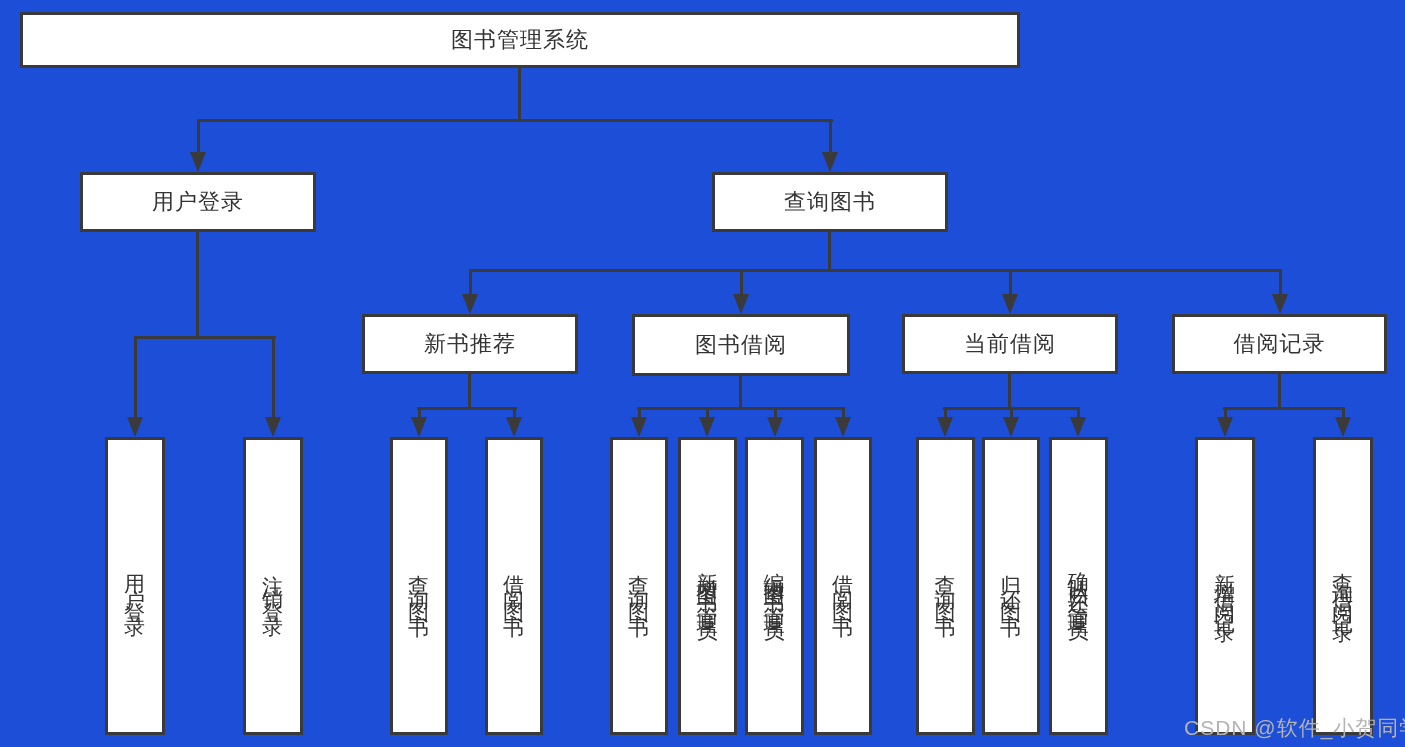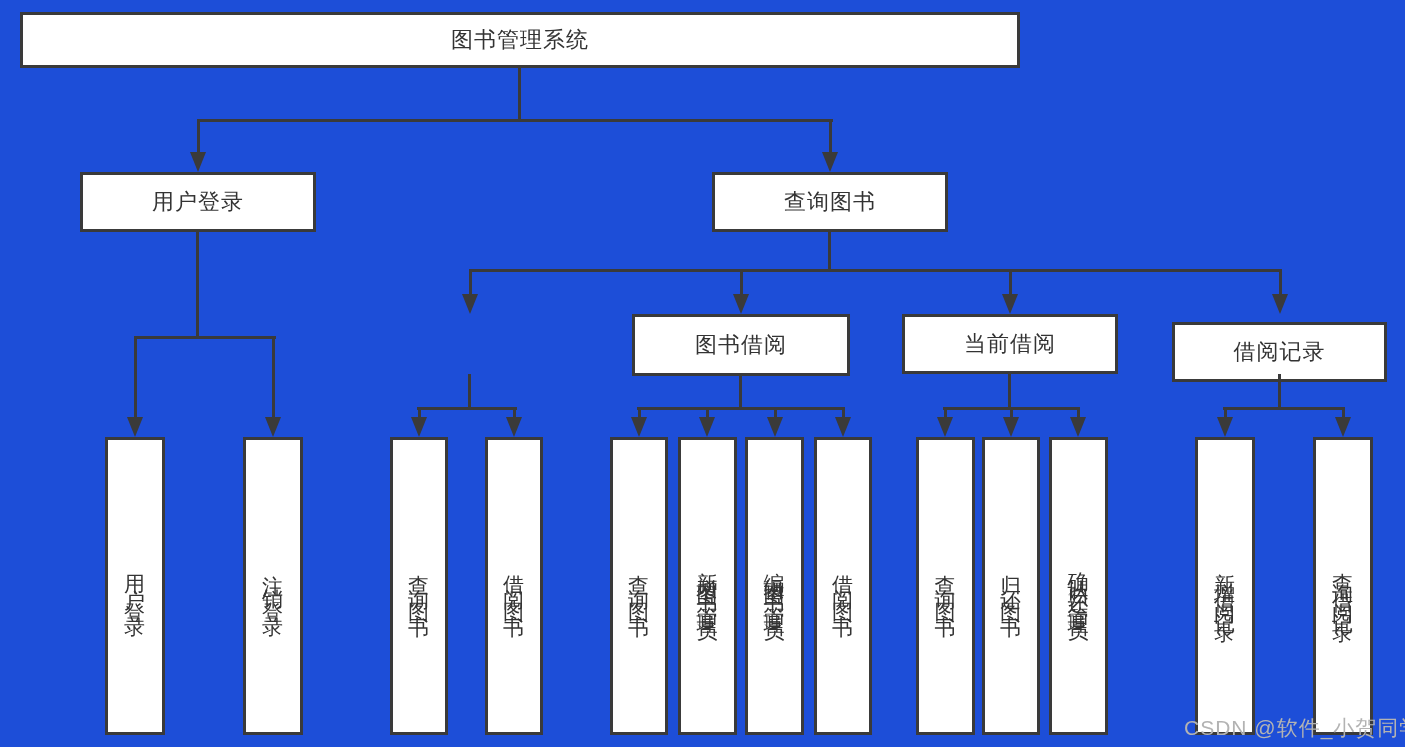--- a/index.html
+++ b/index.html
@@ -72,27 +72,30 @@
     <span>图书管理系统</span>
   </div>
 
   <div class="box" style="left:80px; top:172px; width:236px; height:60px;">
     <span>用户登录</span>
   </div>
   <div class="box" style="left:712px; top:172px; width:236px; height:60px;">
     <span>查询图书</span>
   </div>
 
+  <div class="box" style="left:362px; top:314px; width:216px; height:60px;">
+    <span>新书推荐</span>
+  </div>
   <div class="box" style="left:632px; top:314px; width:218px; height:62px;">
     <span>图书借阅</span>
   </div>
   <div class="box" style="left:902px; top:314px; width:216px; height:60px;">
     <span>当前借阅</span>
   </div>
-  <div class="box" style="left:1172px; top:322px; width:215px; height:60px;">
+  <div class="box" style="left:1172px; top:314px; width:215px; height:60px;">
     <span>借阅记录</span>
   </div>
 
   <div class="box leaf" style="left:105px; top:437px; width:60px; height:298px;">
     <span>用户登录</span>
   </div>
   <div class="box leaf" style="left:243px; top:437px; width:60px; height:298px;">
     <span>注销登录</span>
   </div>
 

